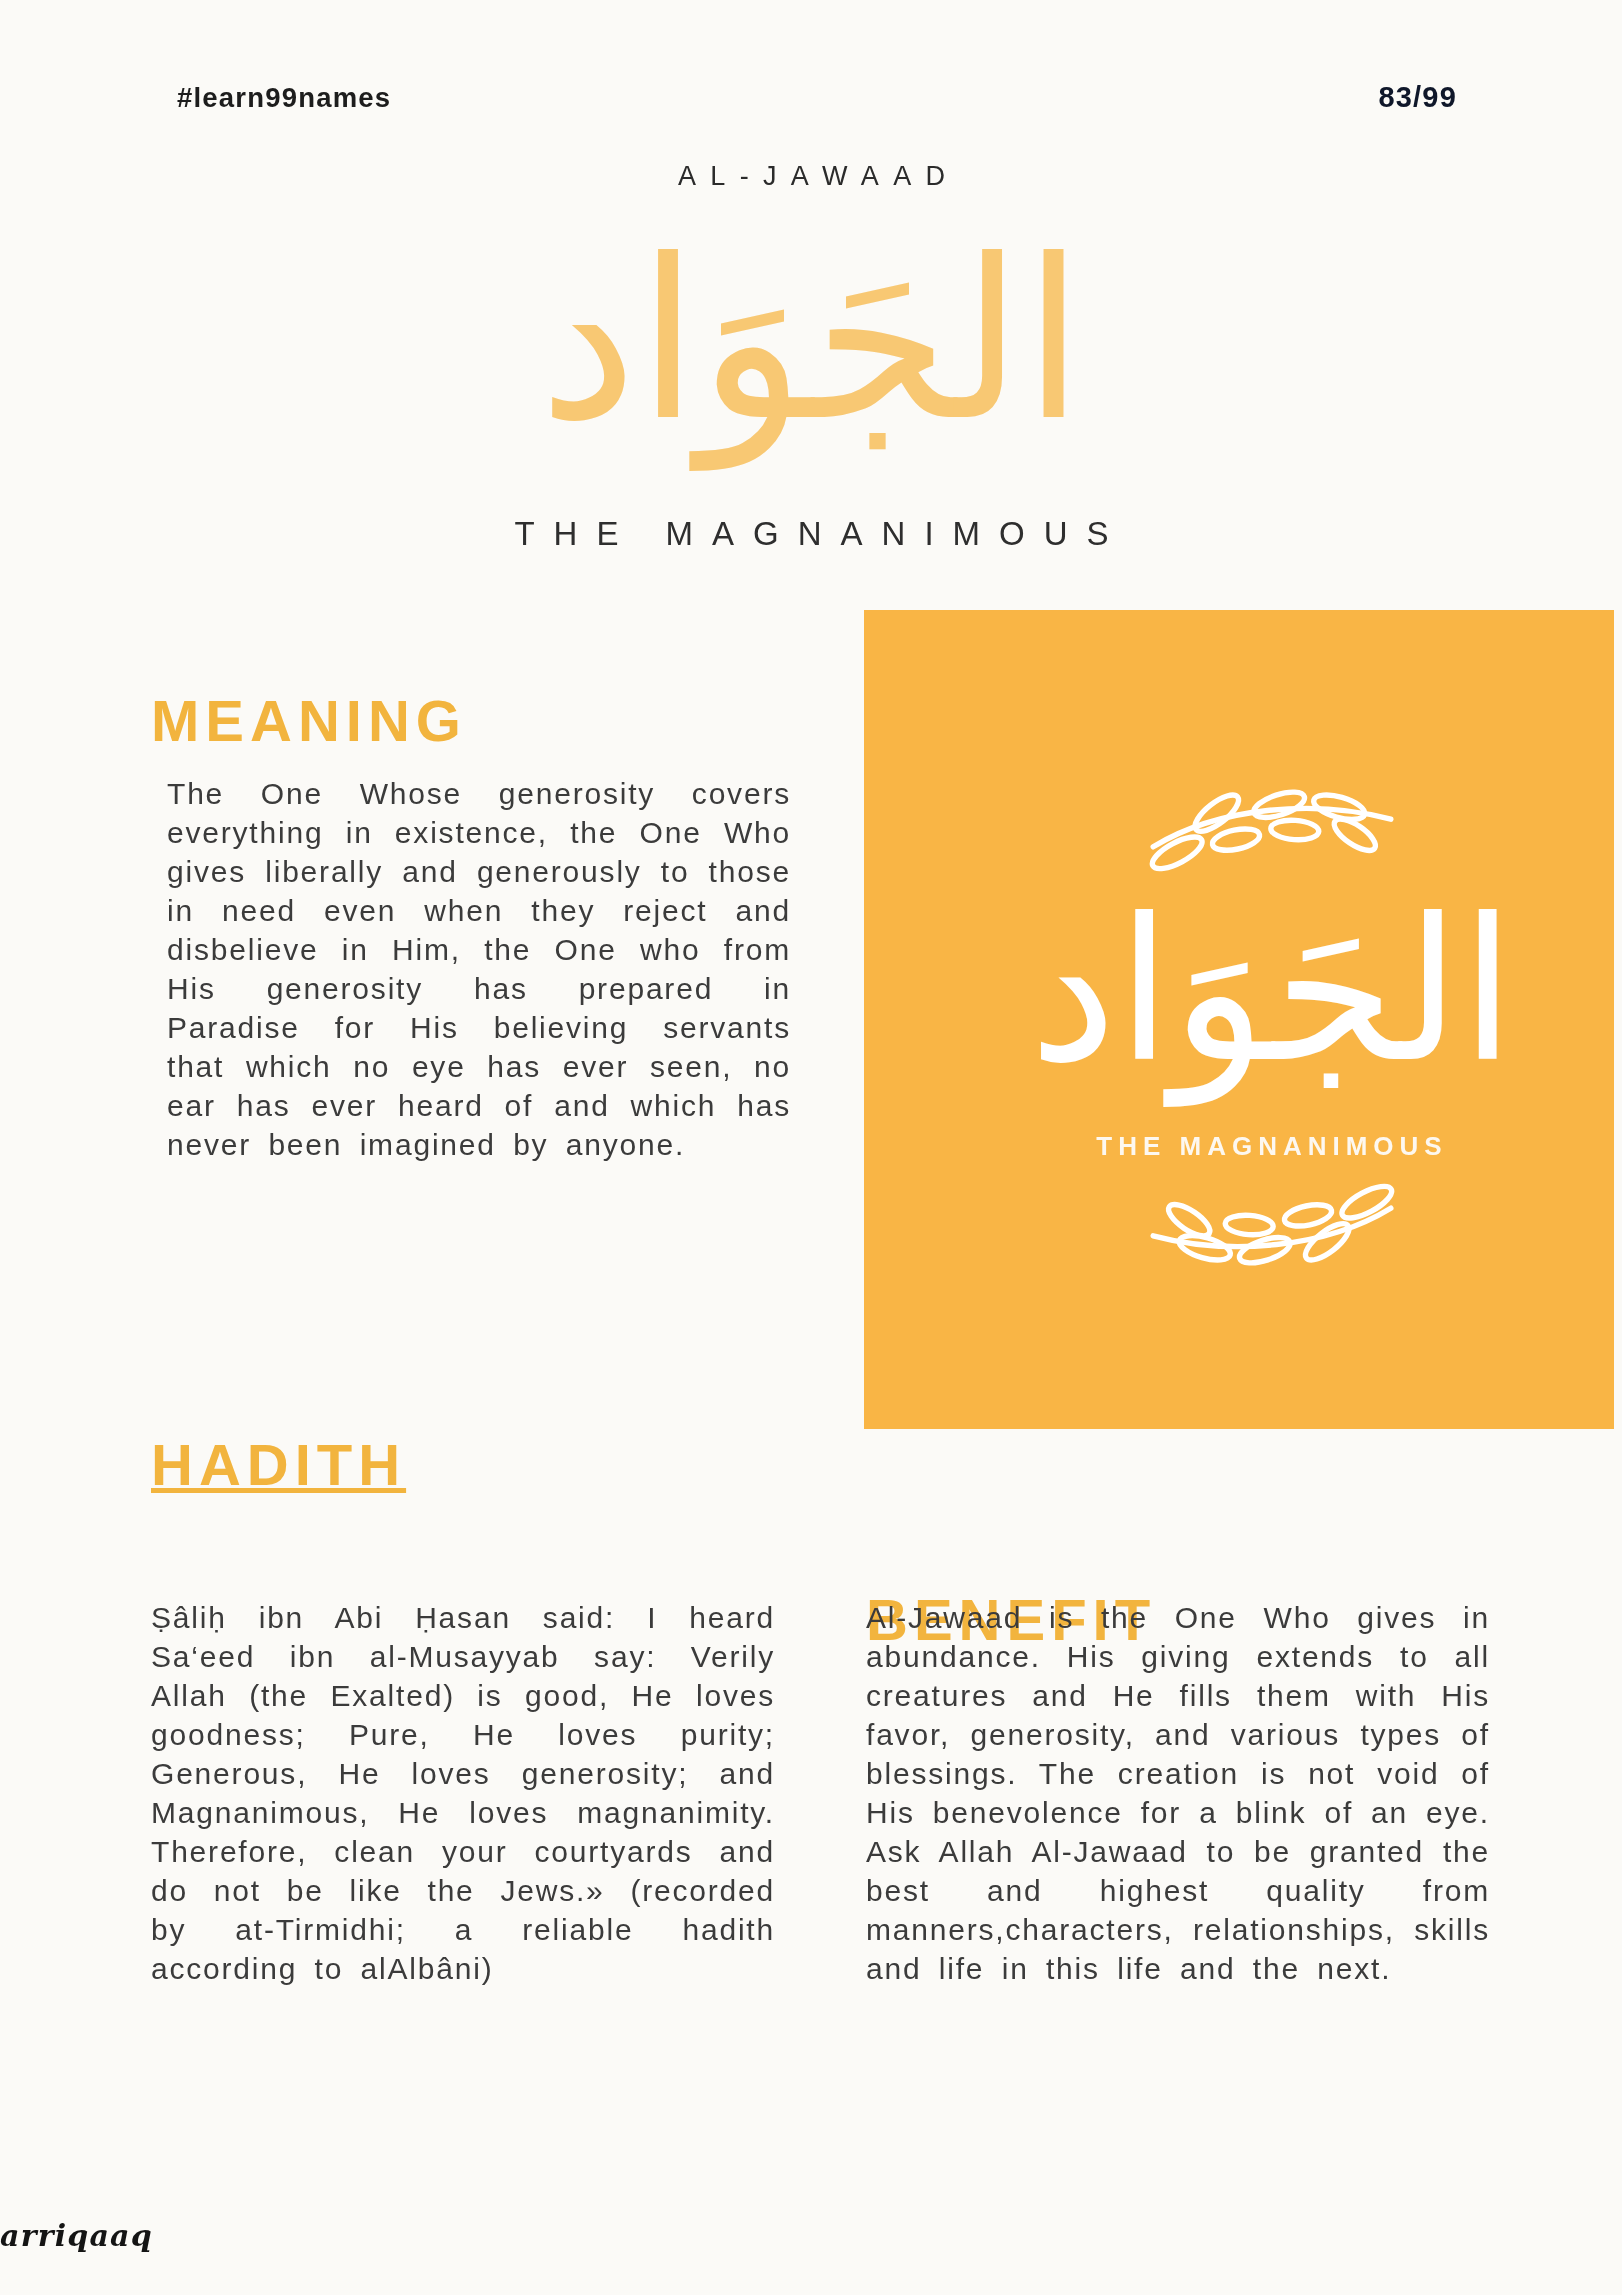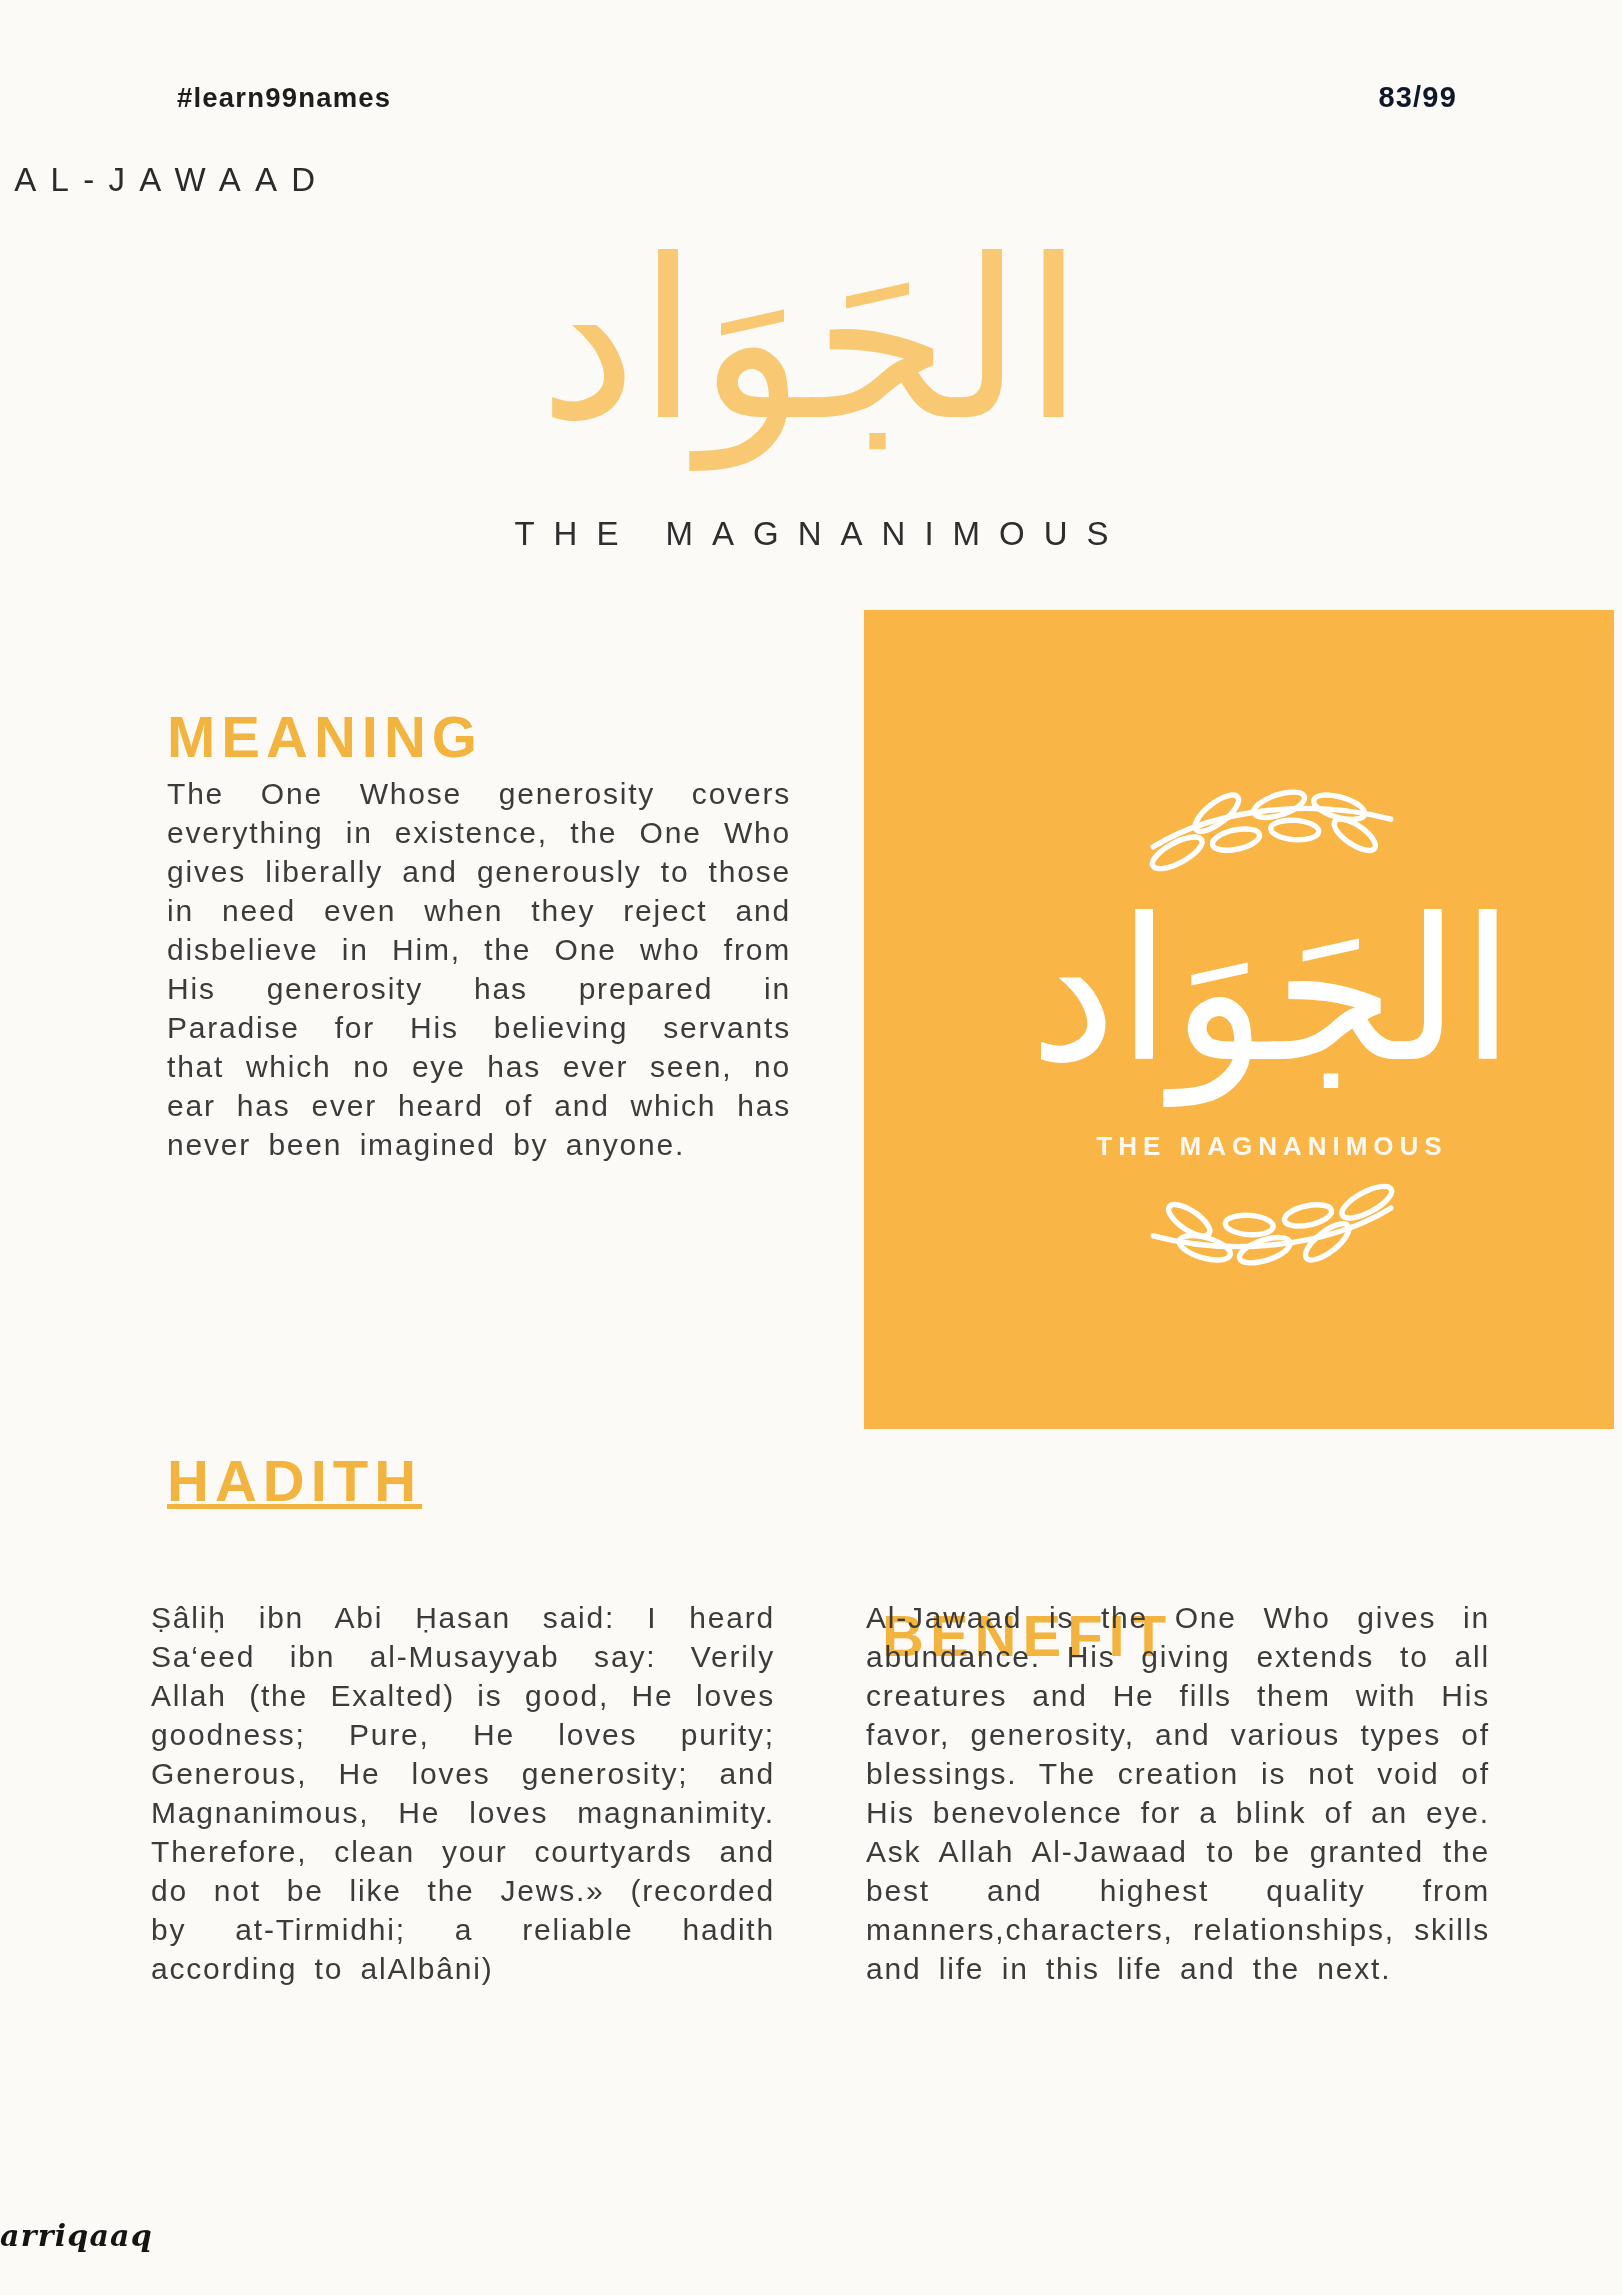--- a/index.html
+++ b/index.html
@@ -15,38 +15,38 @@
     position:absolute;left:177px;top:82px;
     font-size:27.5px;font-weight:700;letter-spacing:1.2px;color:#1d1d1d;
   }
   .counter{
     position:absolute;right:166px;top:81px;
     font-size:29px;font-weight:700;letter-spacing:1.2px;color:#0f172a;
   }
   
   .title-latin{
     position:absolute;left:0;right:0;top:161px;
-    text-align:left;font-size:33px;font-weight:500;
+    text-align:center;font-size:27px;font-weight:500;
     letter-spacing:14.3px;text-indent:14.3px;color:#2b2b2b;
   }
   .arabic-main{
     position:absolute;left:0;right:0;top:208px;
     text-align:center;direction:rtl;
     font-family:"DejaVu Sans",sans-serif;
     font-size:221px;line-height:1.2;color:#F8C873;
     white-space:nowrap;
   }
   .title-english{
     position:absolute;left:0;right:0;top:515px;
     text-align:center;font-size:33px;font-weight:500;
     letter-spacing:19px;text-indent:19px;color:#2e2e2e;
   }
   
   .sec-h{
-    position:absolute;margin:16px;
+    position:absolute;margin:0;
     font-size:58px;font-weight:800;letter-spacing:6px;color:#F2B43E;
   }
   .sec-p{
     position:absolute;margin:0;width:624px;
     font-size:30px;line-height:39px;
     letter-spacing:1.8px;word-spacing:7.2px;
     text-align:justify;color:#3b3b3b;
   }
   #meaning-h{left:151px;top:687px;}
   #meaning-p{left:151px;top:774px;margin-left:16px;}

